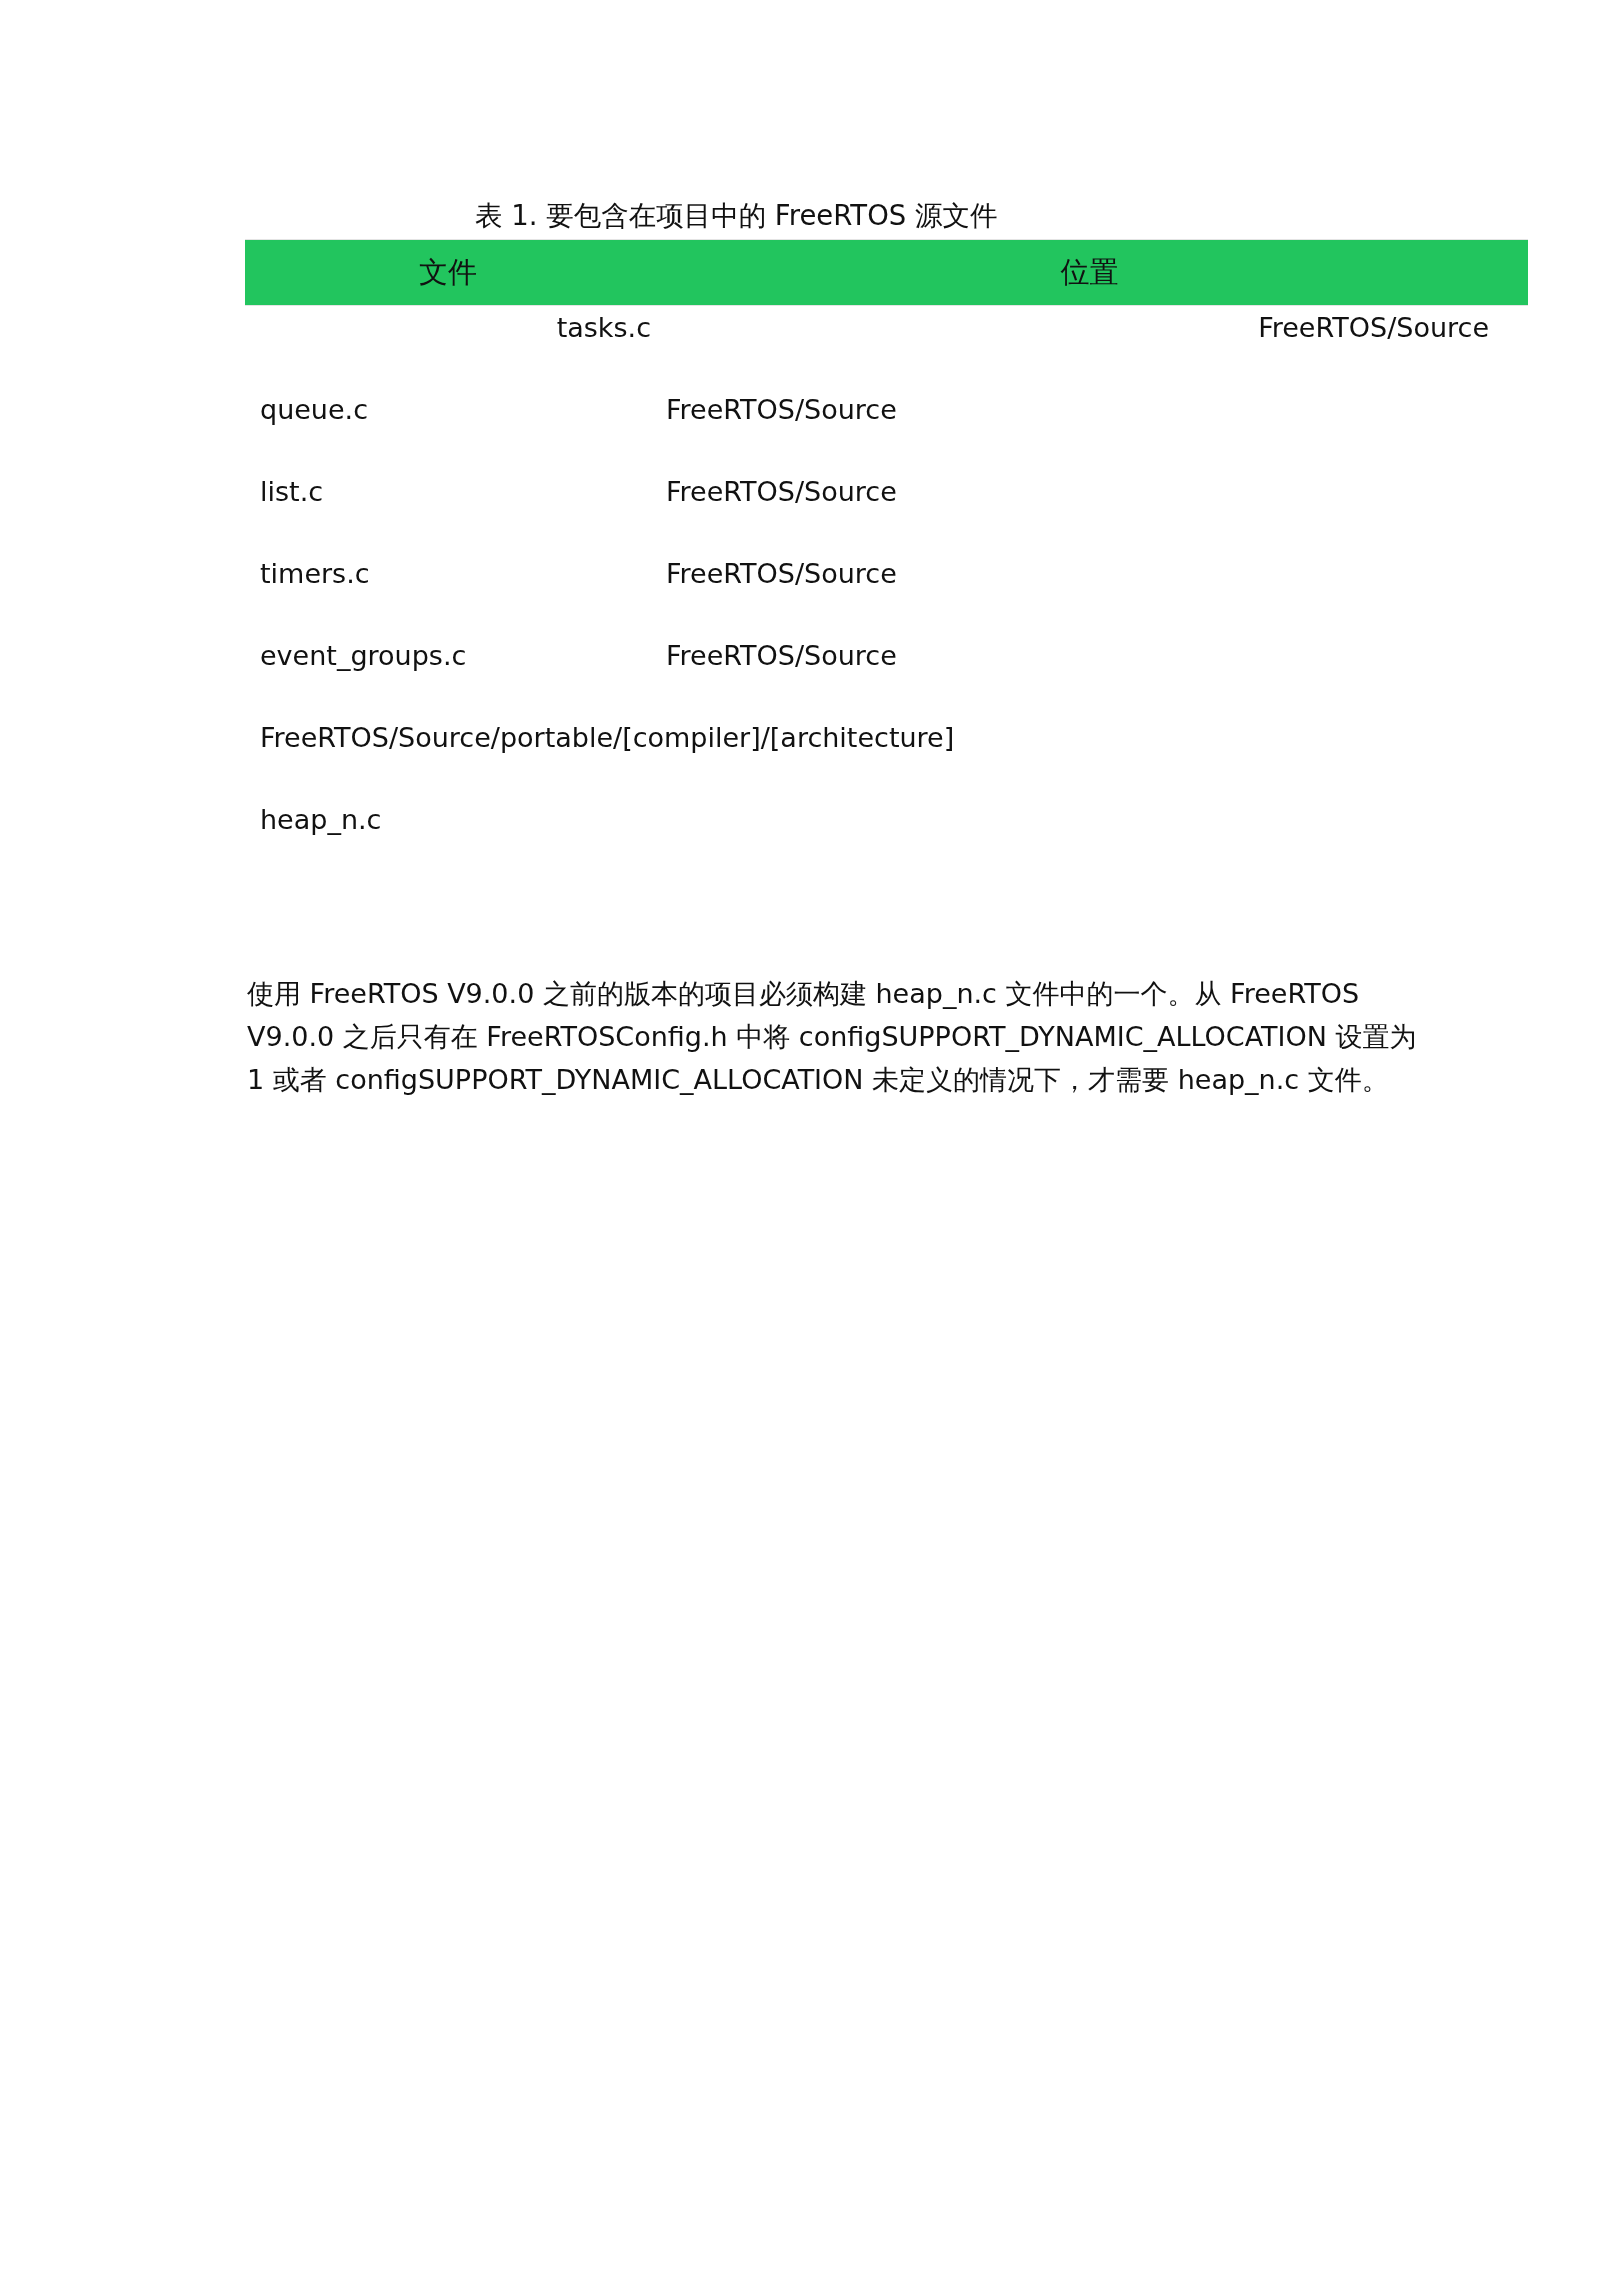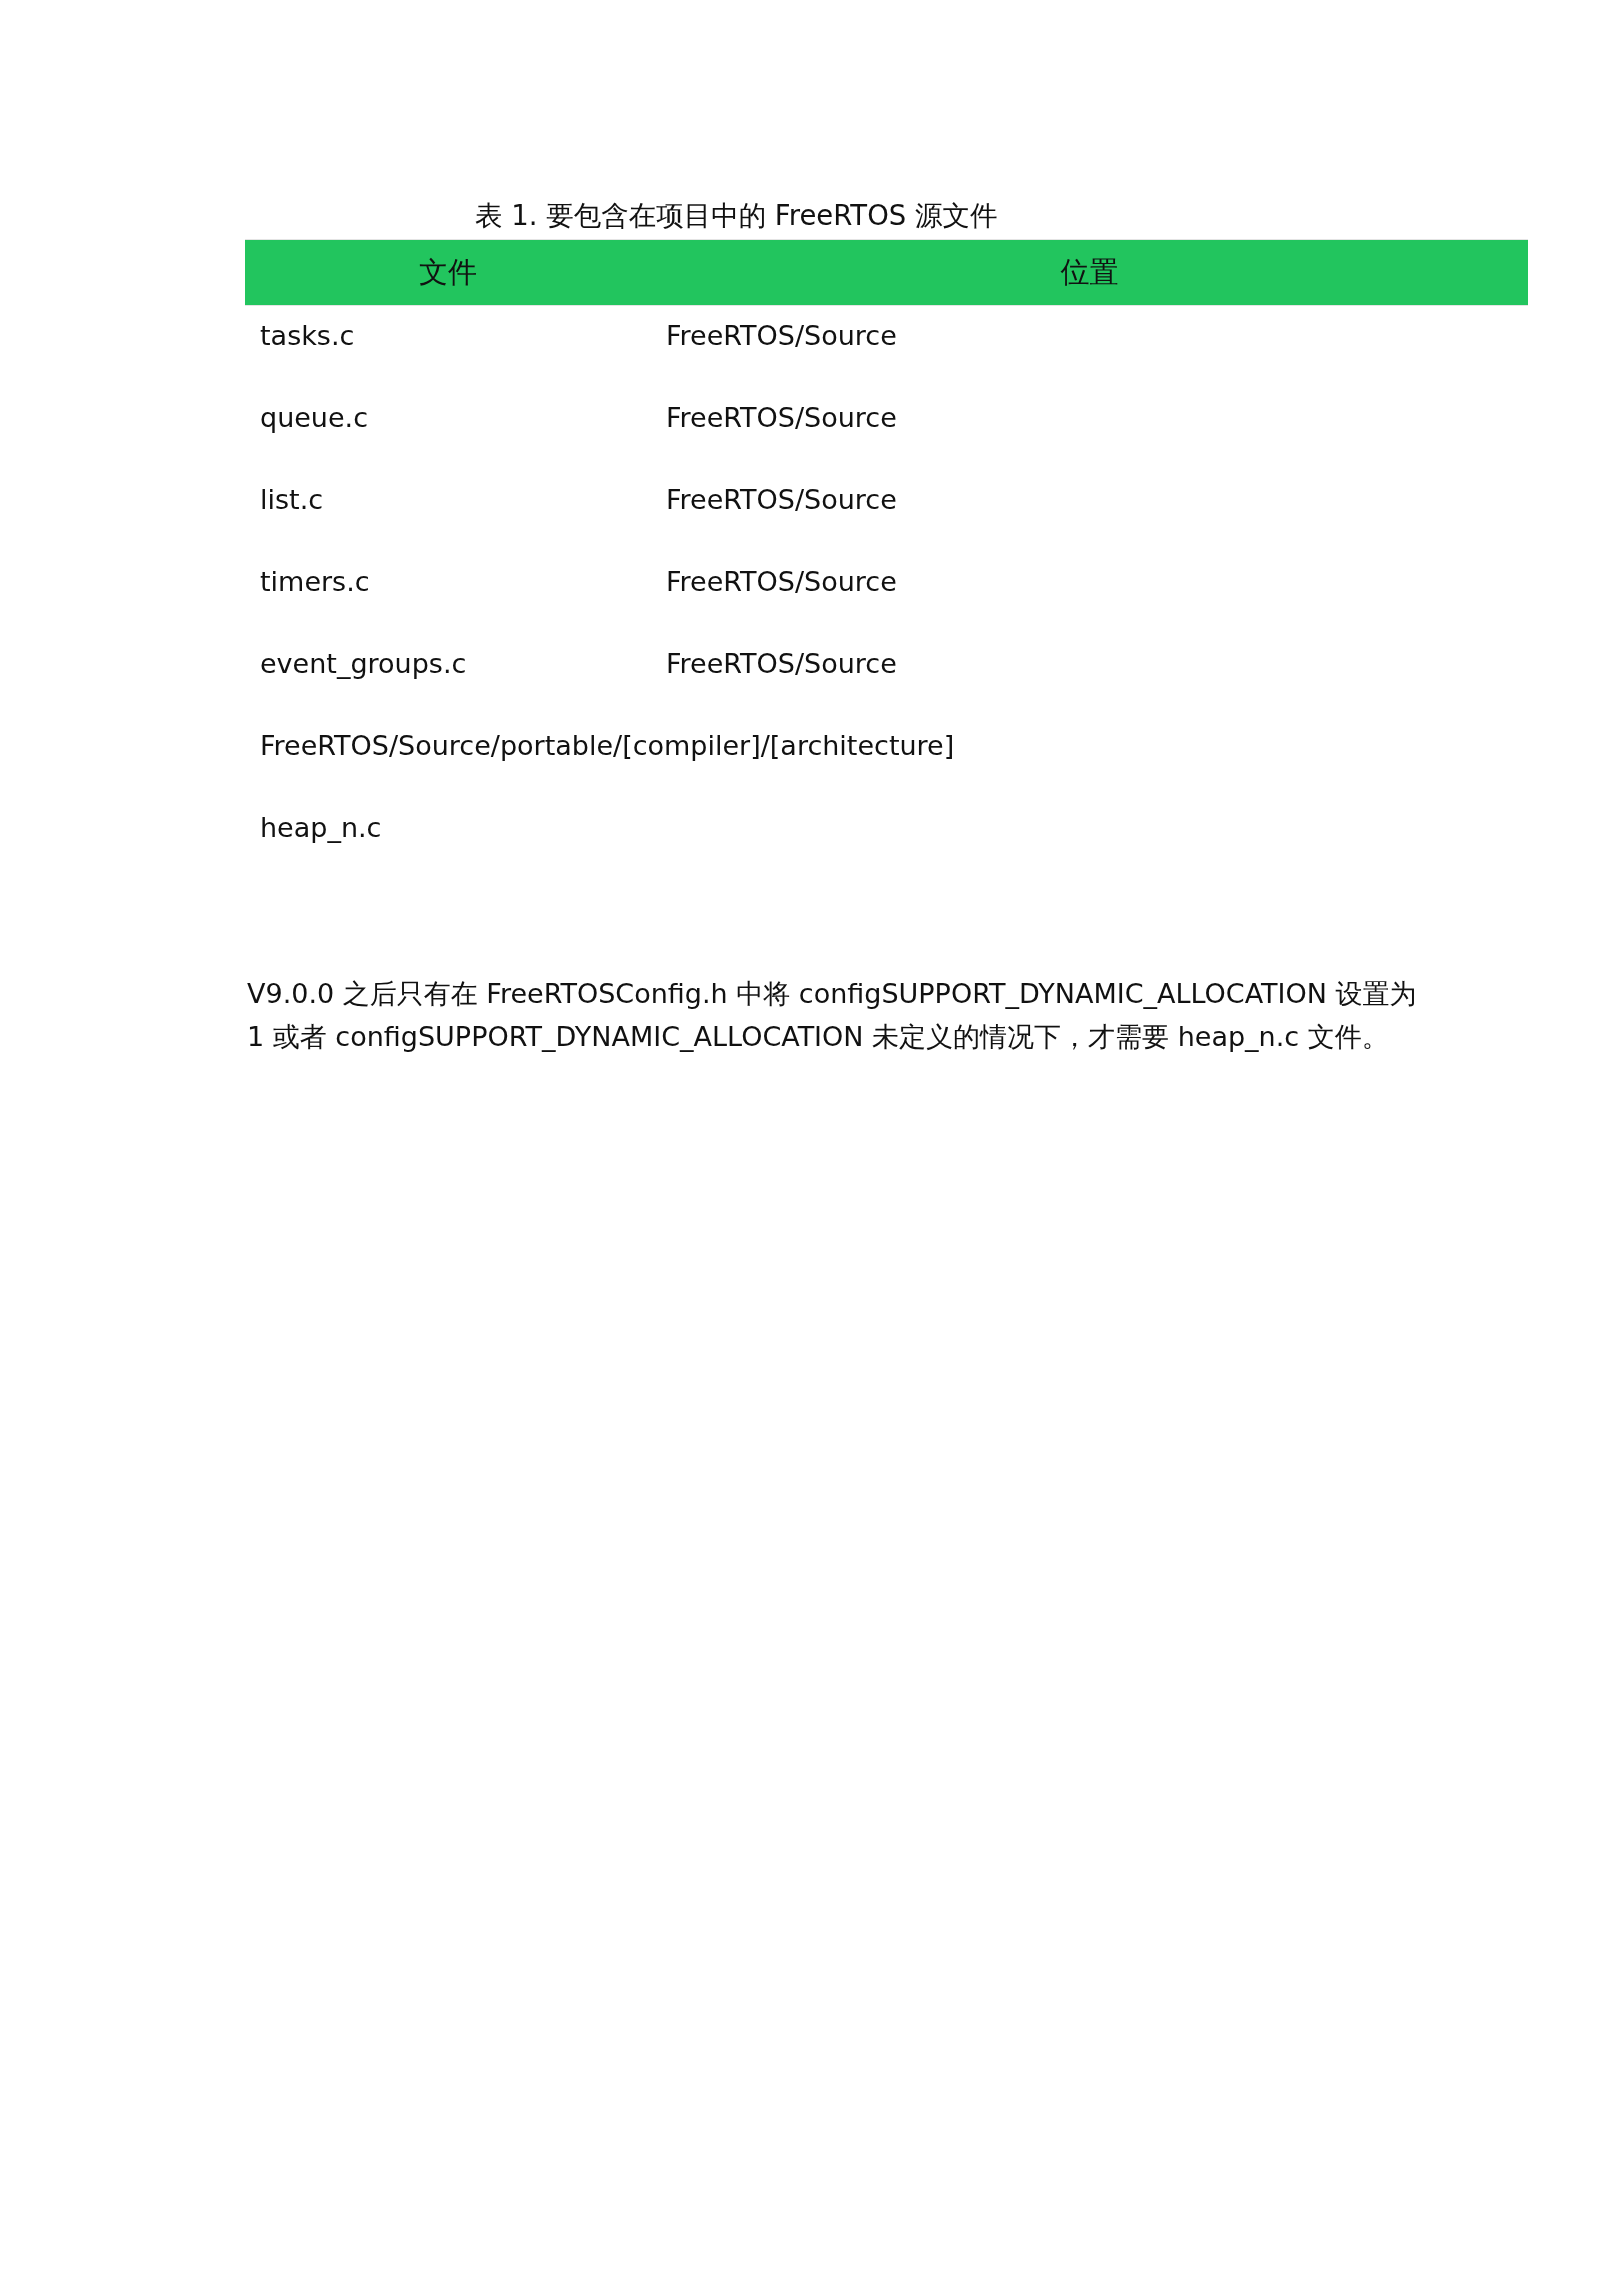--- a/index.html
+++ b/index.html
@@ -59,21 +59,21 @@
     .col2 { width: 877px; }
     .tbody { padding-top: 0; }
     .tr {
       display: flex;
       font-size: 27px;
       line-height: 43px;
     }
     .td { box-sizing: border-box; }
     .td.col1 { padding-left: 15px; }
     .td.col2 { padding-left: 15px; padding-right: 39px; }
-    .tr.r0 { margin-top: 8px; height: 82px; }
+    .tr.r0 { margin-top: 0; height: 82px; text-align: right; }
     .tr.r1, .tr.r2, .tr.r3, .tr.r4, .tr.r5 { height: 82px; }
     .tr.r6 { height: 92px; }
     .paragraph {
       position: absolute;
       left: 247px;
       top: 972px;
       width: 1152px;
       font-size: 27px;
       line-height: 43px;
     }
@@ -117,18 +117,19 @@
       <div class="tr r5">
         <div class="td col2">FreeRTOS/Source/portable/[compiler]/[architecture]</div>
       </div>
       <div class="tr r6">
         <div class="td col1">heap_n.c</div>
       </div>
     </div>
   </div>
 
   <div class="paragraph">
+    <span class="line">使用 FreeRTOS V9.0.0 之前的版本的项目必须构建 heap_n.c 文件中的一个。从 FreeRTOS</span>
     <span class="line">V9.0.0 之后只有在 FreeRTOSConfig.h 中将 configSUPPORT_DYNAMIC_ALLOCATION 设置为</span>
     <span class="line">1 或者 configSUPPORT_DYNAMIC_ALLOCATION 未定义的情况下，才需要 heap_n.c 文件。</span>
   </div>
 
 </div>
 
 
 </body></html>

